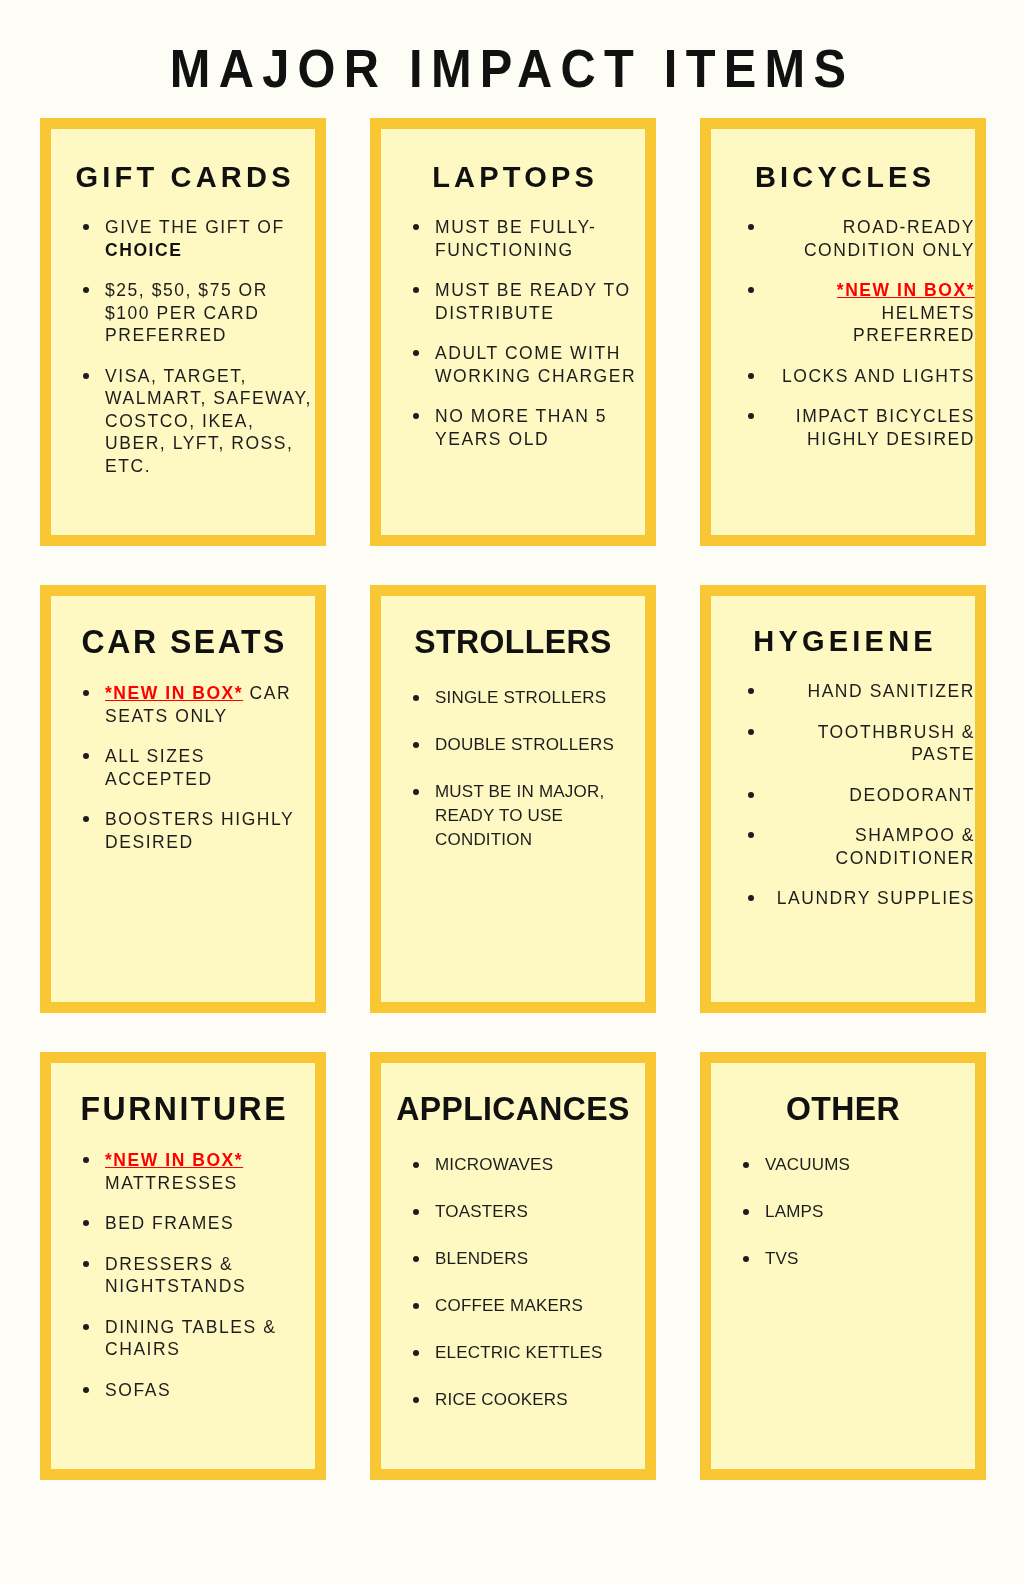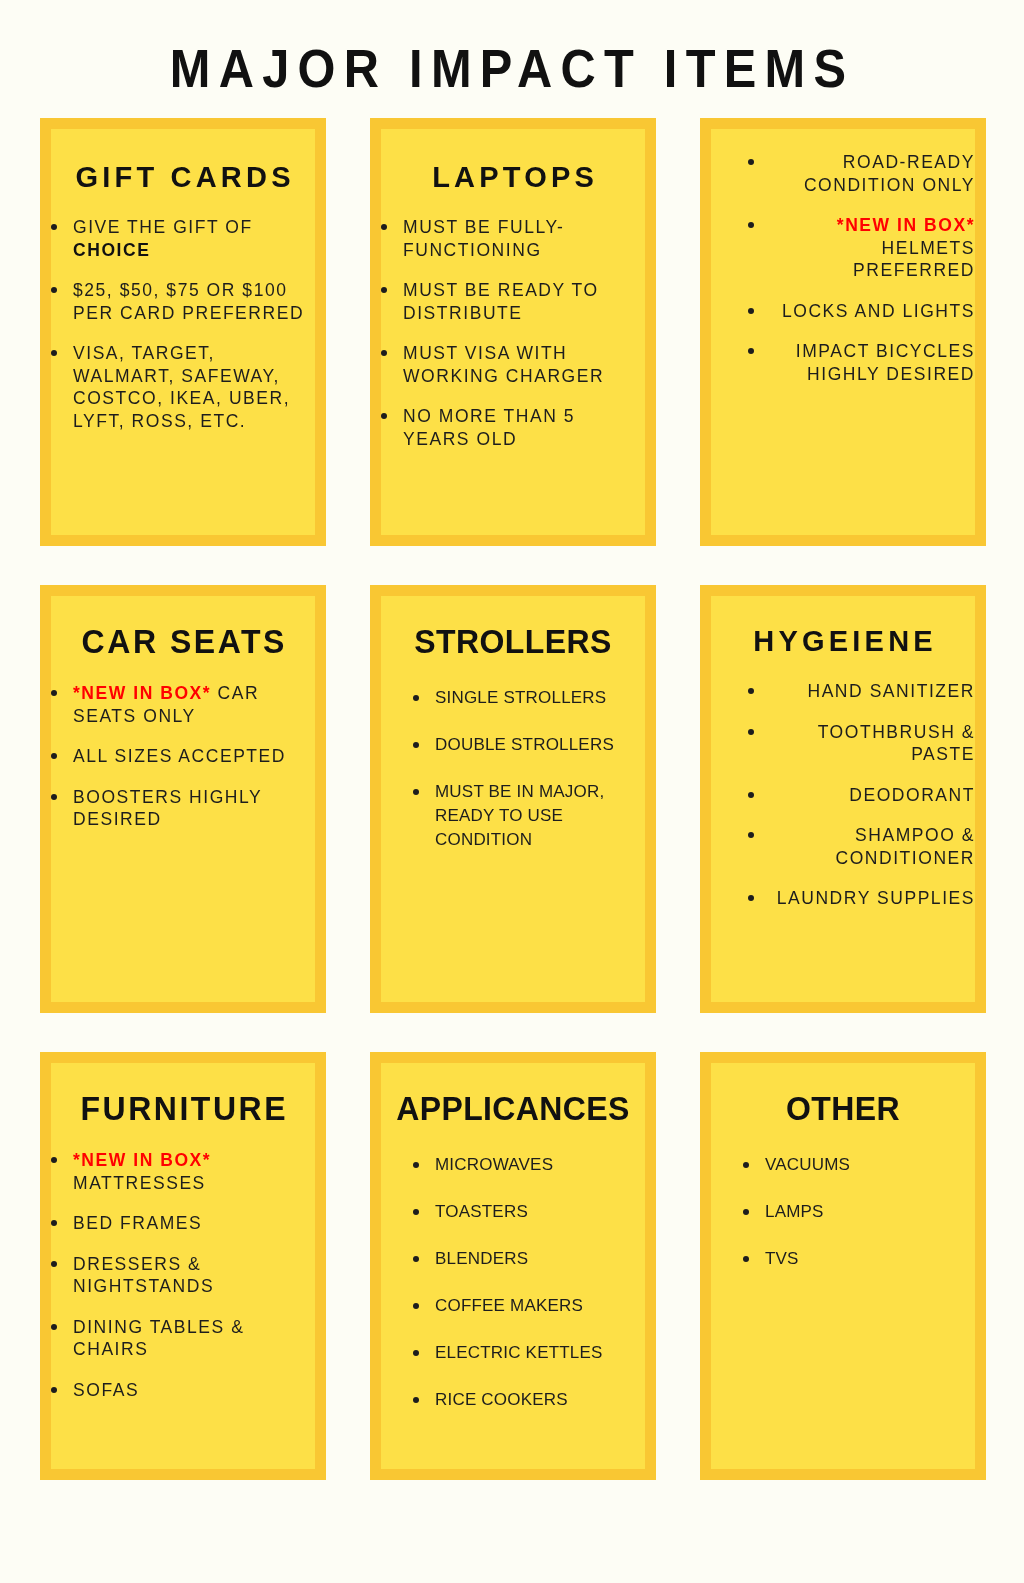--- a/index.html
+++ b/index.html
@@ -49,21 +49,21 @@
     width: 946px;
     display: grid;
     grid-template-columns: 286px 286px 286px;
     grid-template-rows: 428px 428px 428px;
     column-gap: 44px;
     row-gap: 39px;
   }
 
   .card {
     border: 11px solid #f9c733;
-    background: #fde047;
+    background: #fef9c3;
     padding: 0;
     overflow: hidden;
   }
 
   .card-title {
     text-align: center;
     font-weight: bold;
     color: #111111;
     white-space: nowrap;
   }
@@ -110,20 +110,21 @@
   ul.bullets li::before {
     content: "";
     position: absolute;
     background: #1d1d1d;
     border-radius: 50%;
   }
 
   
   .body-tracked ul.bullets {
     margin-top: 22px;
+    padding-left: 32px;
   }
   .body-tracked ul.bullets li {
     font-size: 17.5px;
     line-height: 22.5px;
     letter-spacing: 1.55px;
     padding-left: 22px;
     margin-bottom: 18px;
   }
   .body-tracked ul.bullets li::before {
     width: 6px;
@@ -151,20 +152,21 @@
     left: 0;
     top: 9px;
   }
 
   
   .body-tracked.indent-more ul.bullets { padding-left: 37px; text-align: right; }
 
   .nib {
     color: #ff0000;
     font-weight: bold;
+    text-decoration: underline;
   }
 
   .strong {
     font-weight: bold;
     color: #111111;
   }
 
   .lead-space { padding-left: 7px; }
 </style>
 </head>
@@ -183,26 +185,27 @@
           <li><span>$25, $50, $75 OR $100 PER CARD PREFERRED</span></li>
           <li><span>VISA, TARGET, WALMART, SAFEWAY, COSTCO, IKEA, UBER, LYFT, ROSS, ETC.</span></li>
         </ul>
     </section>
 
     <section class="card body-tracked">
       <h2 class="card-title tracked title-row1">LAPTOPS</h2>
       <ul class="bullets">
           <li><span>MUST BE FULLY-FUNCTIONING</span></li>
           <li><span>MUST BE READY TO DISTRIBUTE</span></li>
-          <li><span>MUST VISA WITH WORKING CHARGER</span></li>
+          <li><span>ADULT COME WITH WORKING CHARGER</span></li>
           <li><span>NO MORE THAN 5 YEARS OLD</span></li>
         </ul>
     </section>
 
     <section class="card body-tracked indent-more">
+      <h2 class="card-title tracked title-row1">BICYCLES</h2>
       <ul class="bullets">
           <li><span>ROAD-READY CONDITION ONLY</span></li>
           <li><span class="nib">*NEW IN BOX*</span><span> HELMETS PREFERRED</span></li>
           <li><span>LOCKS AND LIGHTS</span></li>
           <li><span>IMPACT BICYCLES HIGHLY DESIRED</span></li>
         </ul>
     </section>
 
     <section class="card body-tracked">
       <h2 class="card-title condensed spaced title-row2">CAR SEATS</h2>

